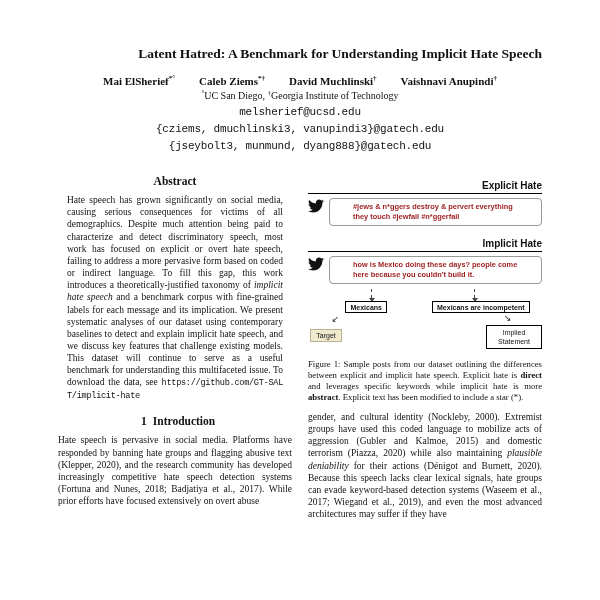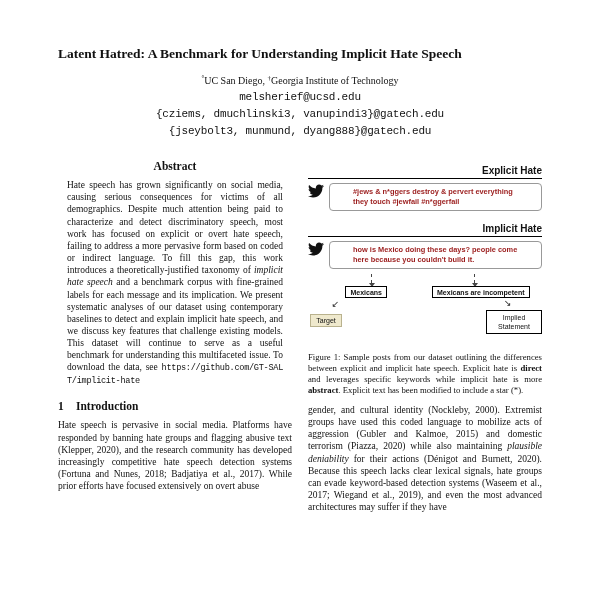--- a/index.html
+++ b/index.html
@@ -1,35 +1,35 @@
 <!DOCTYPE html>
 <html><head>
 <meta charset="utf-8">
 <style>
   * { margin:0; padding:0; box-sizing:border-box; }
   html, body { width:600px; height:600px; background:#ffffff; overflow:hidden; }
   body { font-family:"Liberation Serif", serif; color:#111111; }
   .page { width:600px; height:600px; padding:46px 58px 0 58px; }
 
-  .title { text-align:left; font-size:13.5px; font-weight:bold; margin-bottom:13px; }
+  .title { text-align:right; font-size:13.5px; font-weight:bold; margin-bottom:13px; }
   .authors { display:flex; justify-content:center; gap:24px; font-size:11px; font-weight:bold; margin-bottom:3px; }
   sup { font-size:7px; vertical-align:super; line-height:0; }
   .affil { text-align:center; font-size:10px; margin-top:0; }
   .emails { text-align:center; font-family:"Liberation Mono", monospace; font-size:11px; line-height:1.55; margin-top:3px; letter-spacing:-0.2px; }
 
   .columns { display:flex; gap:16px; margin-top:20px; }
   .col { width:234px; }
 
   .abs-heading { text-align:center; font-size:11.5px; font-weight:bold; margin-bottom:7px; }
   .body-text { font-size:9.5px; line-height:1.28; text-align:justify; }
   .abstract-text { padding:0 9px; }
   .italic { font-style:italic; }
   .bold { font-weight:bold; }
   .mono { font-family:"Liberation Mono", monospace; font-size:8.6px; letter-spacing:-0.3px; color:#111; text-decoration:none; word-break:break-all; }
-  .sec-heading { font-size:11.5px; font-weight:bold; margin:13px 0 7px 0; }
+  .sec-heading { font-size:11.5px; font-weight:bold; margin:13px 0 7px 0;text-align:center; }
   .sec-heading .num { display:inline-block; width:18px; }
 
   
   .fig { margin-bottom:8px; }
   .fig-label-row { border-bottom:1.2px solid #000; text-align:right; }
   .fig-label { font-family:"Liberation Sans", sans-serif; font-weight:bold; font-size:10px; padding-bottom:1px; display:inline-block; }
   .tweet-row { display:flex; align-items:flex-start; gap:5px; margin:4px 0 7px 0; }
   .bird { flex:0 0 auto; }
   .bird svg { width:16px; height:16px; display:block; }
   .tweet-box { flex:1; border:1px solid #999; border-radius:4px; padding:3px 23px;
@@ -45,29 +45,35 @@
   .box { position:absolute; border:1px solid #000; background:#fff; font-weight:bold; font-size:7px; padding:1.5px 4px; white-space:nowrap; }
   .box-mexicans { left:16%; top:12px; }
   .box-incompetent { left:53%; top:12px; }
   .arr { position:absolute; font-family:"DejaVu Sans", sans-serif; font-size:9px; color:#222; }
   .arr-target { left:10%; top:25px; }
   .arr-implied { right:13%; top:24px; }
   .tag { position:absolute; font-size:7px; padding:2px 5px; }
   .tag-target { left:1%; top:40px; background:#efe9cd; border:1px solid #b9b28e; }
   .tag-implied { right:0; top:36px; width:56px; text-align:center; background:#ffffff; border:1px solid #000; line-height:1.3; }
 
-  .caption { font-size:8.7px; line-height:1.26; text-align:justify; margin-top:16px; }
+  .caption { font-size:8.7px; line-height:1.26; text-align:justify; margin-top:8px; }
 </style>
 </head>
 <body>
 
 <div class="page">
 
   <h1 class="title">Latent Hatred: A Benchmark for Understanding Implicit Hate Speech</h1>
 
+  <div class="authors">
+    <span><span>Mai ElSherief</span><sup>*°</sup></span>
+    <span><span>Caleb Ziems</span><sup>*†</sup></span>
+    <span><span>David Muchlinski</span><sup>†</sup></span>
+    <span><span>Vaishnavi Anupindi</span><sup>†</sup></span>
+  </div>
 
   <div class="affil">
     <sup>°</sup><span>UC San Diego, </span><sup>†</sup><span>Georgia Institute of Technology</span>
   </div>
 
   <div class="emails">
     <div>melsherief@ucsd.edu</div>
     <div>{cziems, dmuchlinski3, vanupindi3}@gatech.edu</div>
     <div>{jseybolt3, munmund, dyang888}@gatech.edu</div>
   </div>

